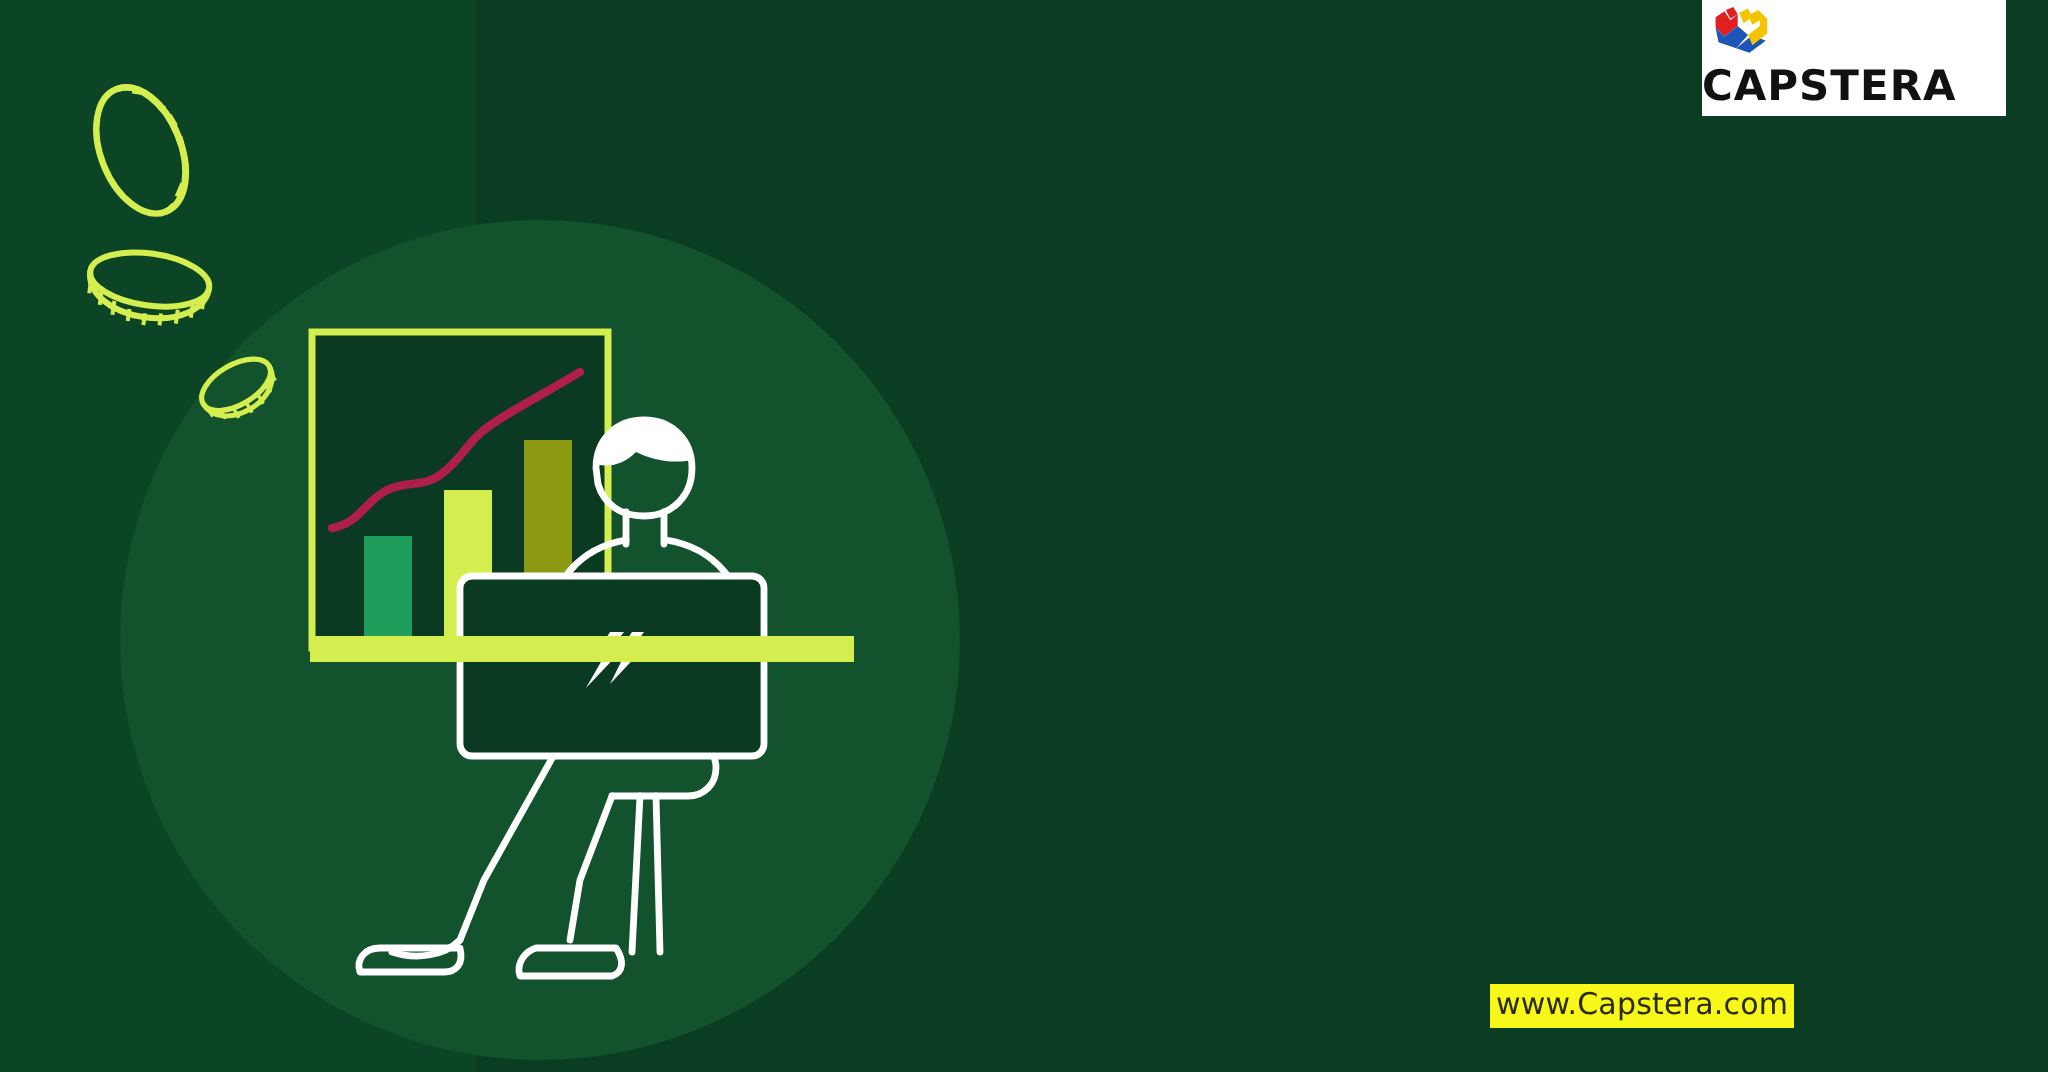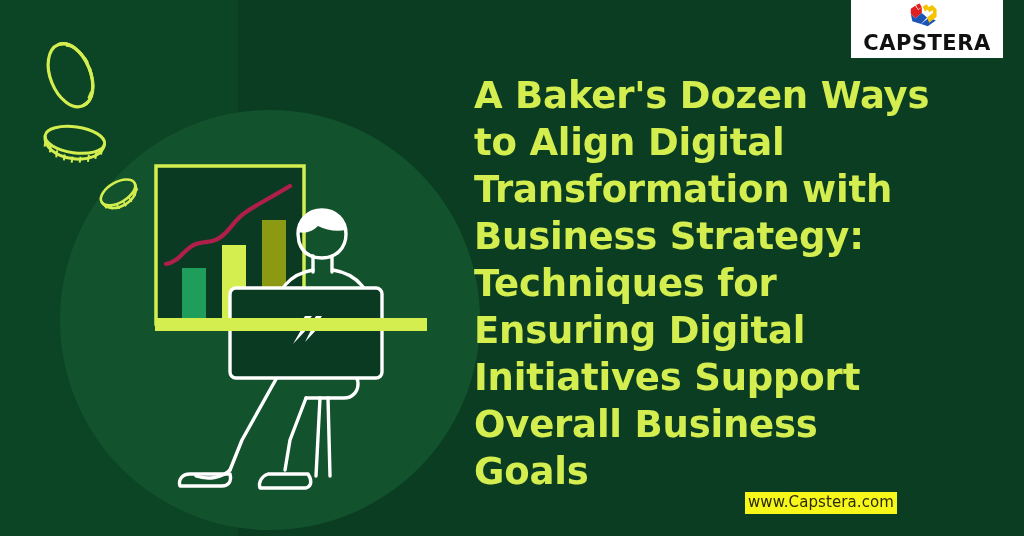--- a/index.html
+++ b/index.html
@@ -73,21 +73,20 @@
   }
 
   
   .logo-box {
     position: absolute;
     left: 851px; top: 0px;
     width: 152px; height: 58px;
     background: #ffffff;
     display: flex;
     flex-direction: column;
-    align-items: center;
     justify-content: flex-start;
     padding-top: 2px;
     box-sizing: border-box;
   }
   .logo-mark { width: 46px; height: 28px; display: block; }
   .logo-word {
     font-family: "DejaVu Sans", sans-serif;
     font-weight: bold;
     font-size: 21px;
     letter-spacing: 0.5px;
@@ -197,21 +196,20 @@
         <g fill="#FFFFFF">
           <path d="M175 176 L166 190 L171 190 L163 204 L180 186 L174 186 L182 176 Z"></path>
           <path d="M186 176 L178 188 L182 188 L175 202 L190 186 L185 186 L192 176 Z"></path>
         </g>
       </g>
     </svg>
   </div>
 
   <div class="desk"></div>
 
-  <div class="title">A Baker's Dozen Ways to Align Digital Transformation with Business Strategy: Techniques for Ensuring Digital Initiatives Support Overall Business Goals</div>
 
   <div class="logo-box">
     <svg class="logo-mark" viewBox="0 0 60 38">
 
       <path d="M8 9 L14 5 L18 11 L23 7 L23 15 L14 22 L8 16 Z" fill="#E02020"></path>
 
       <path d="M8 16 L14 22 L23 15 L30 21 L22 30 L10 26 Z" fill="#1B55B5"></path>
       <path d="M22 30 L31 33 L42 25 L33 21 Z" fill="#1B55B5"></path>
 
       <path d="M30 8 L37 4 L43 10 L43 20 L33 28 L30 21 L38 15 L38 11 L33 14 Z" fill="#F5C400"></path>

